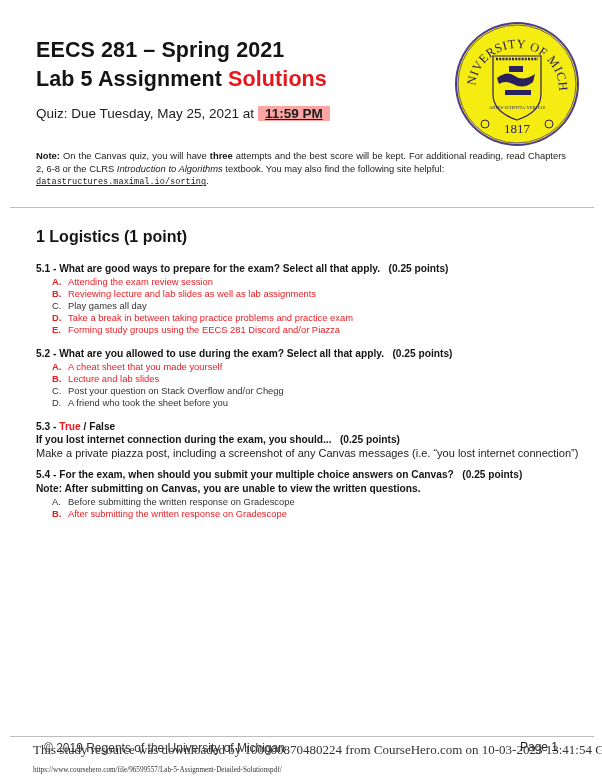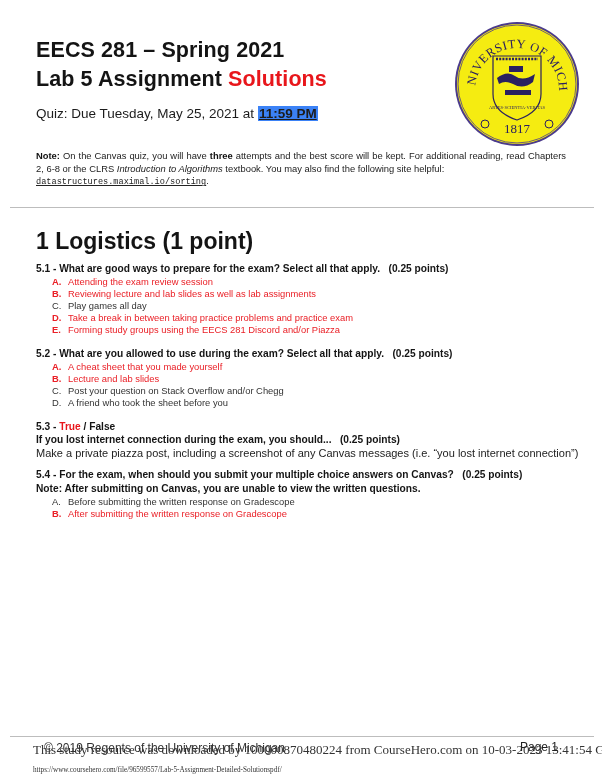--- a/index.html
+++ b/index.html
@@ -4,29 +4,29 @@
   <style>
     html, body { margin: 0; padding: 0; background: #ffffff; }
     body { width: 602px; height: 780px; position: relative; overflow: hidden;
            font-family: "Liberation Sans", "DejaVu Sans", sans-serif; color: #111; }
     .abs { position: absolute; }
     .title { left: 36px; font-size: 21.5px; font-weight: bold; color: #141414; letter-spacing: 0.1px; line-height: 26px; }
     .title1 { top: 37px; }
     .title2 { top: 66px; }
     .red { color: #e8161b; }
     .due { left: 36px; top: 106px; font-size: 13.5px; color: #1c1c1c; }
-    .due .hl { background: #3b82f6; font-weight: bold; text-decoration: underline; padding: 0 1px; }
+    .due .hl { background: #fca5a5; font-weight: bold; text-decoration: underline; padding: 0 7px; }
     .seal { left: 453px; top: 20px; width: 128px; height: 128px; }
     .note { left: 36px; top: 150px; width: 530px; font-size: 9.4px; line-height: 12.6px; color: #222; text-align: justify; }
     .note b { color: #111; }
     .note .mono { font-family: Liberation Mono, monospace; font-size: 8.6px; text-decoration: underline; color: #222; }
     .hr { left: 10px; width: 584px; height: 1px; background: #bdbdbd; }
     .hr1 { top: 207px; }
     .hr2 { top: 736px; }
-    .section { left: 36px; top: 228px; font-size: 23px; font-weight: bold; color: #141414; }
+    .section { left: 36px; top: 228px; font-size: 16px; font-weight: bold; color: #141414; }
     .q { left: 36px; font-size: 10.2px; font-weight: bold; color: #151515; line-height: 13px; }
     .opts { left: 52px; font-size: 9.4px; line-height: 12px; color: #333; }
     .opt { display: flex; }
     .opt .letter { width: 16px; }
     .opt.correct { color: #ea2027; }
     .opt.correct .letter { font-weight: bold; }
     .plain { left: 36px; font-size: 11px; color: #222; }
     .footer-left { left: 44px; top: 741px; font-size: 12px; color: #333; }
     .watermark { left: 33px; top: 742px; font-family: "Liberation Serif", serif; font-size: 13px; color: #333; white-space: nowrap; }
     .page { right: 44px; top: 740px; font-size: 12px; color: #222; }

